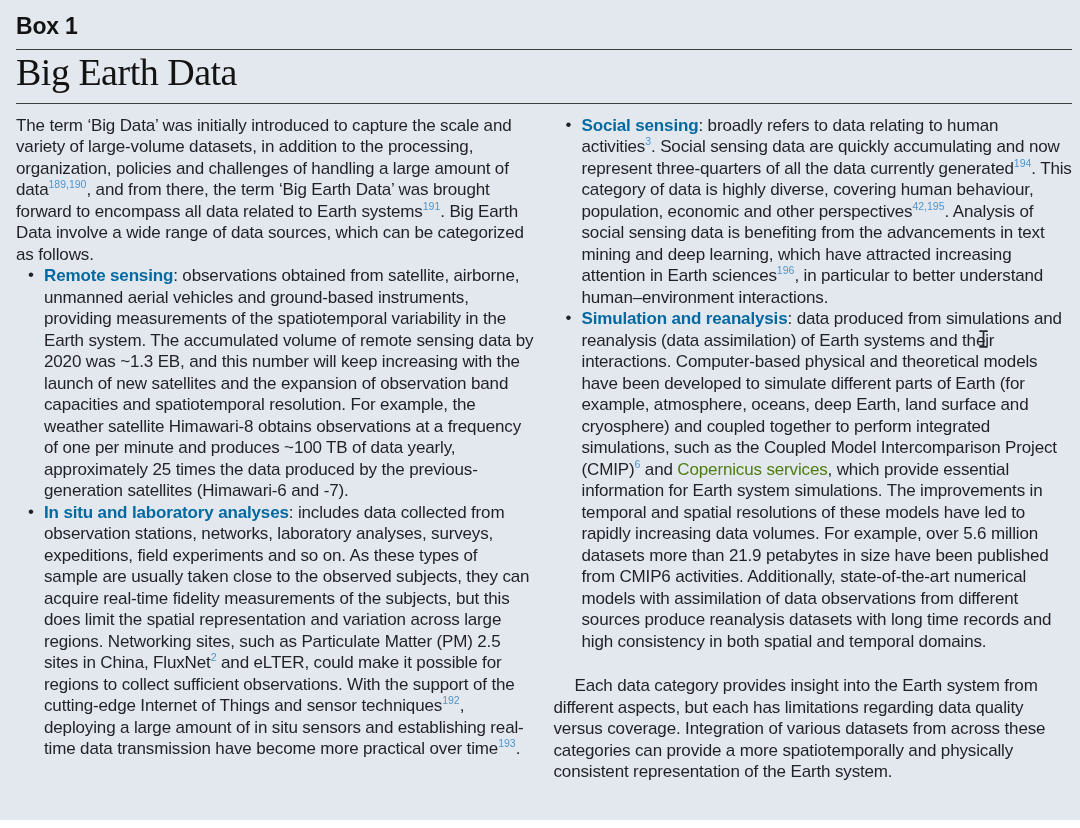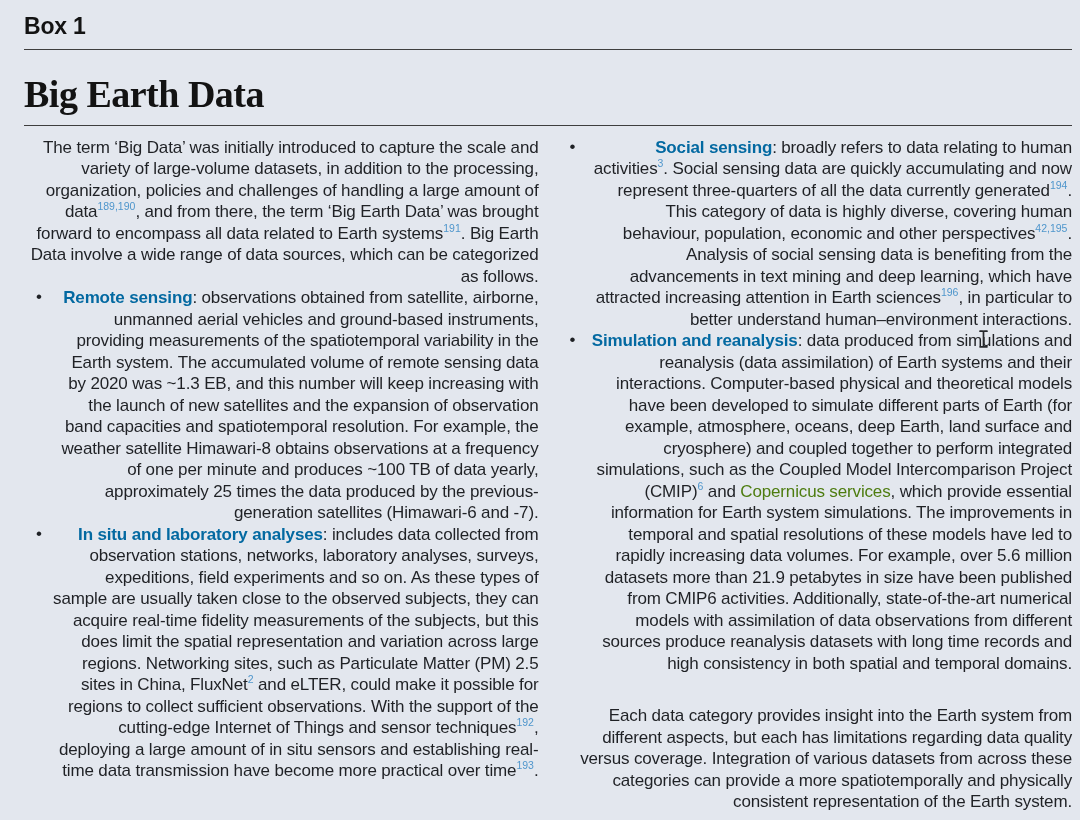--- a/index.html
+++ b/index.html
@@ -3,69 +3,68 @@
 <meta charset="utf-8">
 <style>
   * { margin:0; padding:0; box-sizing:border-box; }
   html,body { width:1080px; height:828px; background:#ffffff; }
   body { font-family:"Liberation Sans", sans-serif; color:#1f2125; }
 
   .box {
     position:relative;
     width:1080px; height:820px;
     background:#e3e7ee;
-    padding:13px 8px 0 24px;
+    padding:13px 8px 0 16px;
     overflow:hidden;
   }
 
   .box-label {
     font-size:23px; font-weight:700; color:#131313;
     letter-spacing:-0.2px;
   }
 
   .rule { border:none; border-top:1.5px solid #3e3e3e; }
   .rule-top { margin-top:9px; }
   .rule-title { margin-top:7px; }
 
   .box-title {
     font-family:"Liberation Serif", serif;
-    font-weight:700;
+    font-weight:400;
     font-size:38px;
     line-height:1.2;
     color:#131313;
-    margin-top:22px;
+    margin-top:0;
     letter-spacing:-0.5px;
   }
 
   .columns { display:flex; gap:19px; margin-top:11px; }
   .col {
     width:523px;
     font-size:17px;
     line-height:21.5px;
     letter-spacing:-0.15px;
-    text-align:right;
   }
 
   .intro { margin:0; }
 
   .bullets { list-style:none; }
   .bullets li { position:relative; padding-left:28px; }
   .marker { position:absolute; left:12px; top:-1px; }
   .term { font-weight:700; color:#0369a1; }
 
   sup.ref {
     color:#4f96cc;
     font-size:10.5px;
     line-height:0;
     vertical-align:super;
     letter-spacing:0;
   }
   .link { color:#4d7c0f; }
 
-  .closing { margin-top:31px; text-indent:21px; }
+  .closing { margin-top:23px; text-indent:21px; }
 
   .ibeam { position:absolute; left:979px; top:330px; width:9px; height:18px; }
 </style>
 </head>
 <body>
 
 <div class="box">
 
   <div class="box-label">Box 1</div>
   <div class="rule rule-top"></div>

